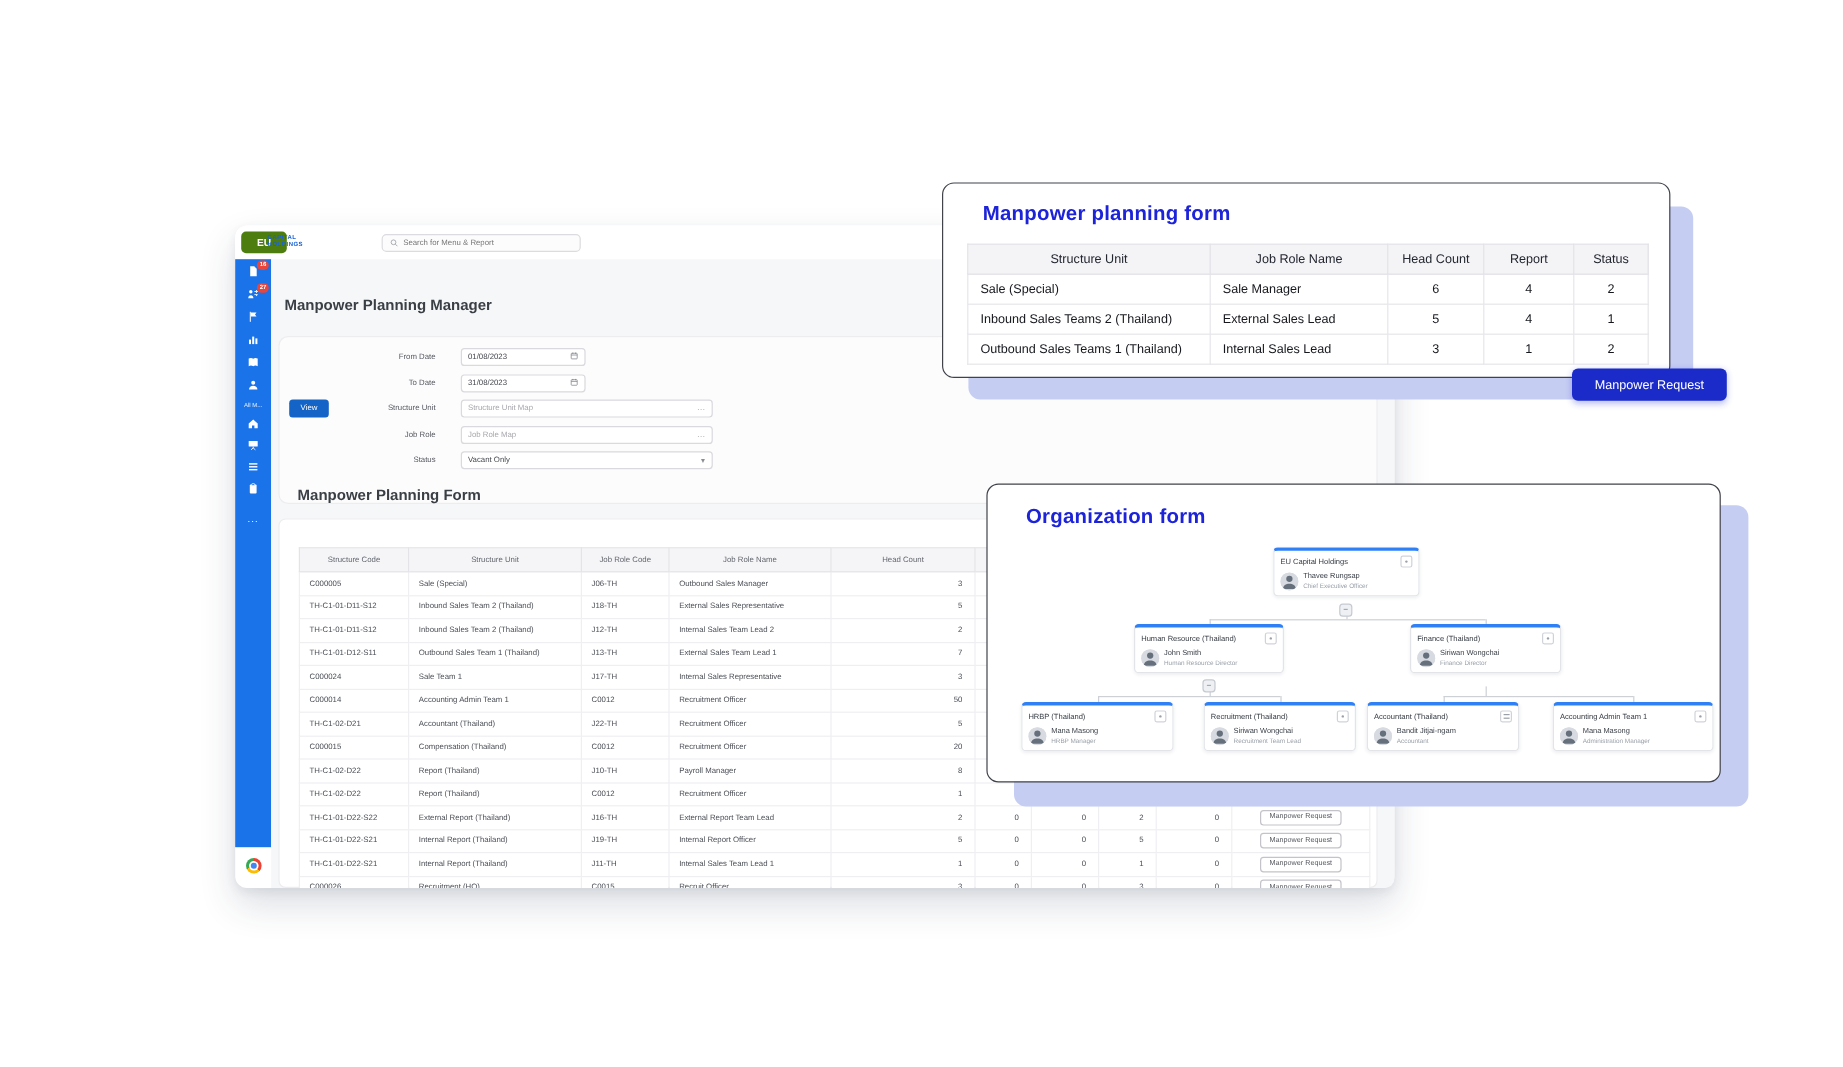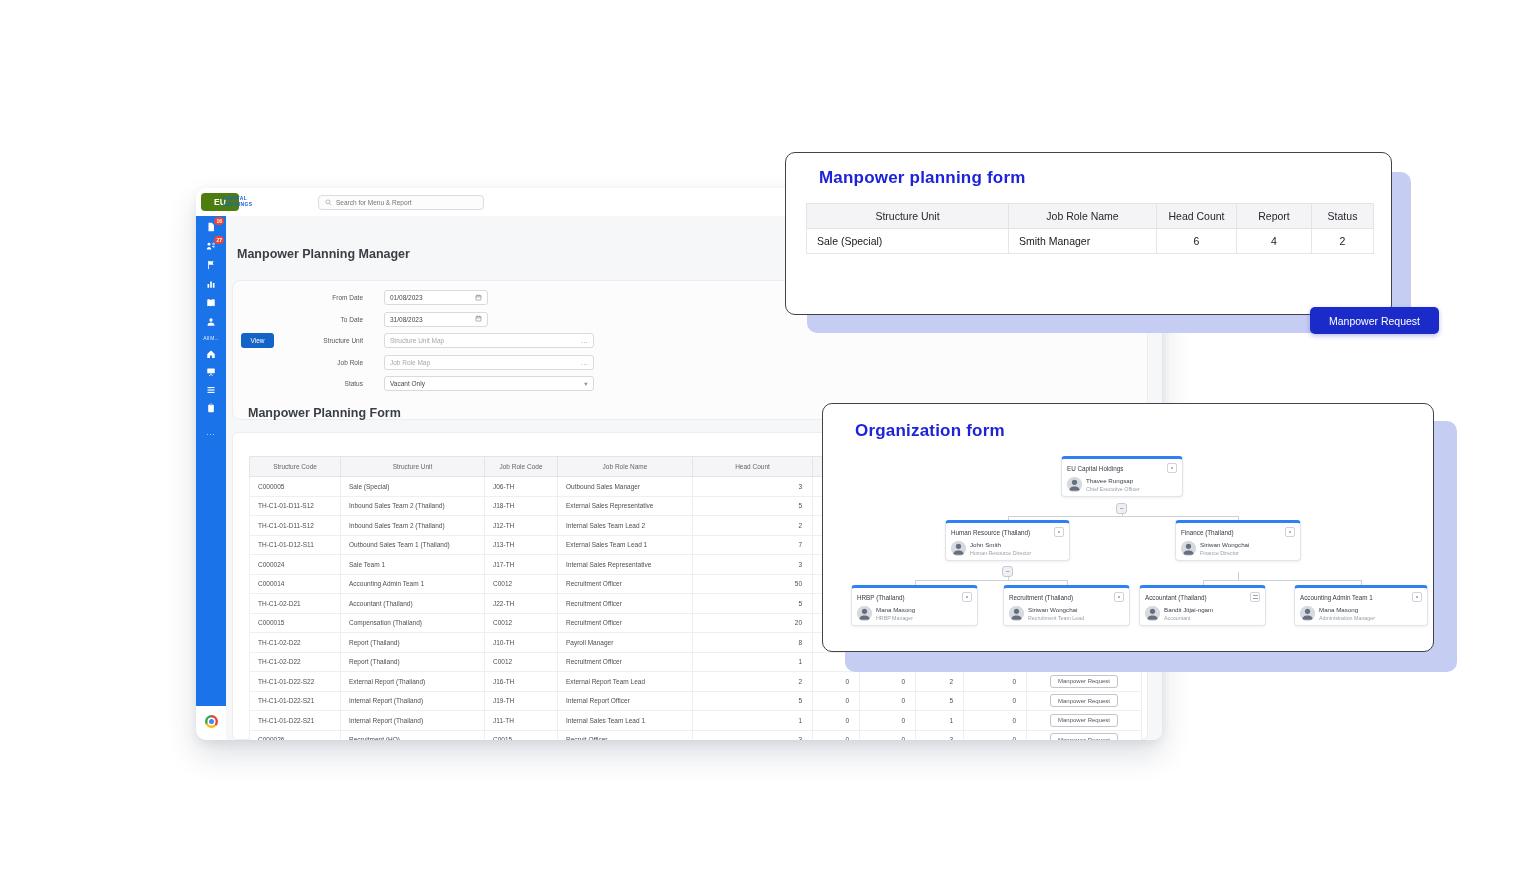--- a/index.html
+++ b/index.html
@@ -457,23 +457,37 @@
           <th>Structure Unit</th>
           <th>Job Role Name</th>
           <th>Head Count</th>
           <th>Report</th>
           <th>Status</th>
         </tr>
       </thead>
       <tbody>
         <tr>
           <td class="l">Sale (Special)</td>
-          <td class="l">Smith Manager</td>
+          <td class="l">Sale Manager</td>
           <td>6</td>
           <td>4</td>
+          <td>2</td>
+        </tr>
+        <tr>
+          <td class="l">Inbound Sales Teams 2 (Thailand)</td>
+          <td class="l">External Sales Lead</td>
+          <td>5</td>
+          <td>4</td>
+          <td>1</td>
+        </tr>
+        <tr>
+          <td class="l">Outbound Sales Teams 1 (Thailand)</td>
+          <td class="l">Internal Sales Lead</td>
+          <td>3</td>
+          <td>1</td>
           <td>2</td>
         </tr>
       </tbody>
     </table>
 </div>
 <div class="abs mp-request-btn">Manpower Request</div>
 
 <div class="abs shadow2"></div>
 <div class="abs card2">
   <div class="card-title">Organization form</div>

